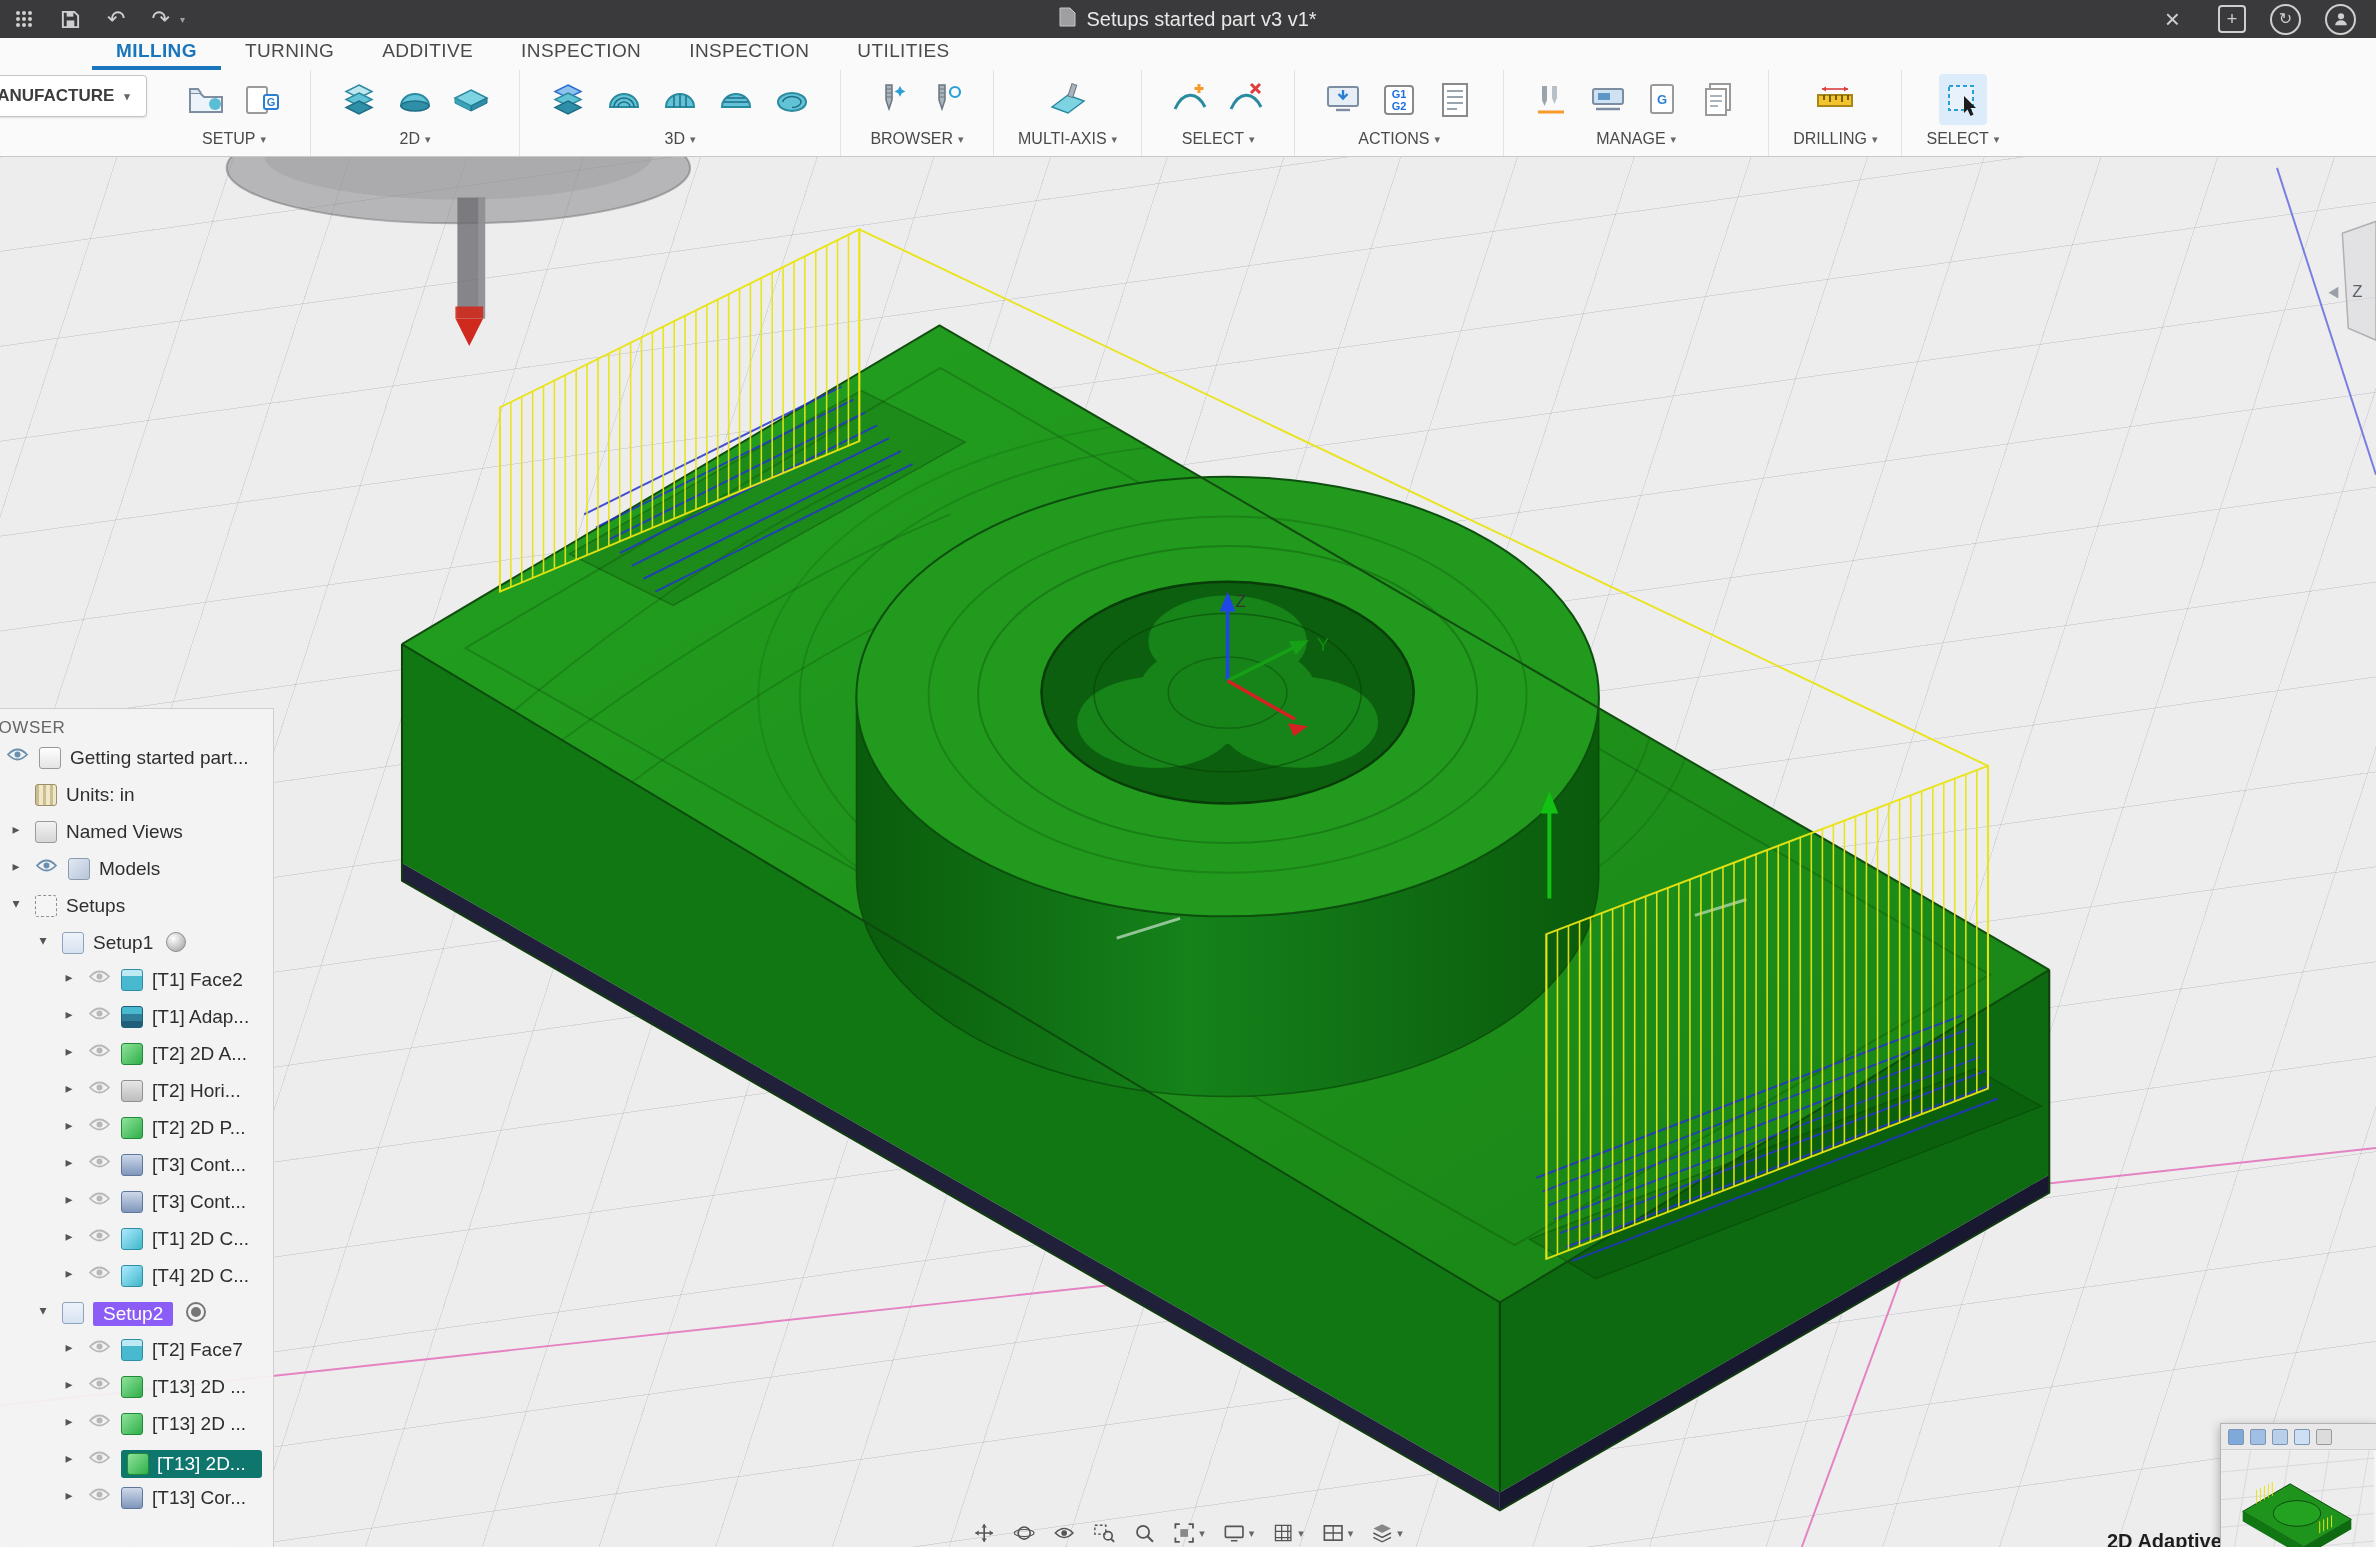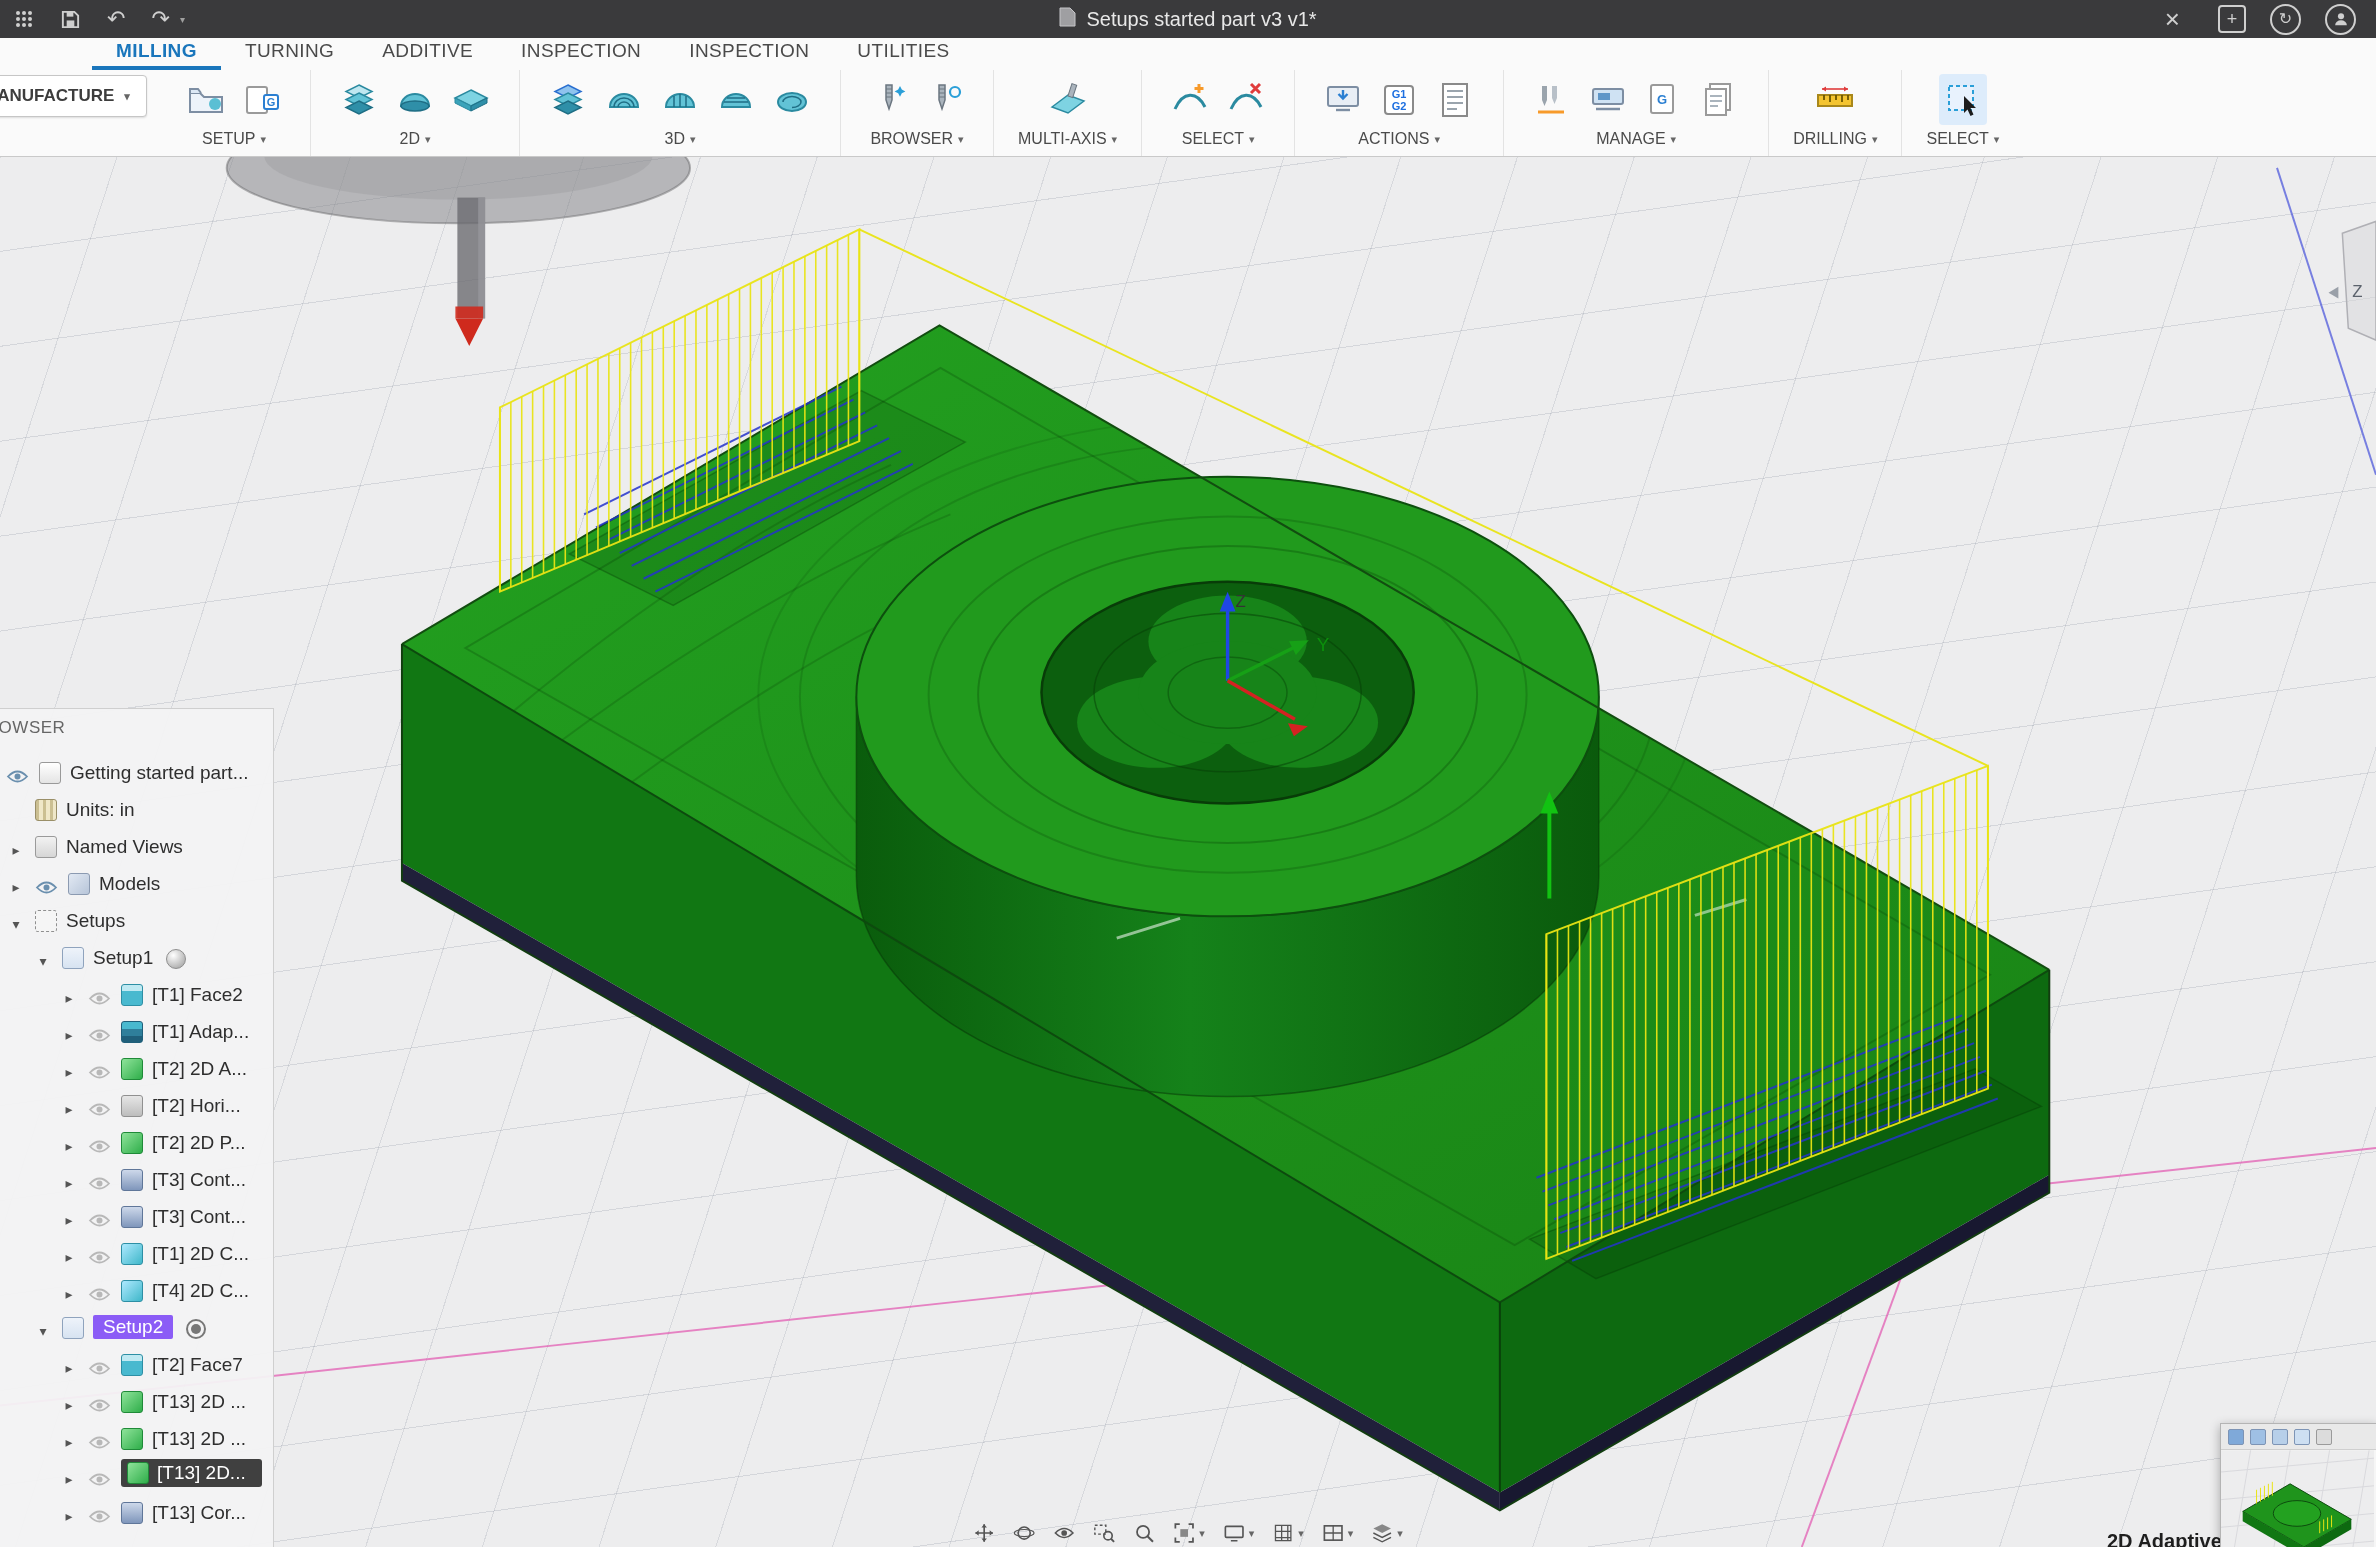--- a/index.html
+++ b/index.html
@@ -42,39 +42,39 @@
     background-color:#ededee;
     background-image:
       repeating-linear-gradient(172deg, rgba(100,110,130,0.18) 0 1px, transparent 1px 94px),
       repeating-linear-gradient(108deg, rgba(100,110,130,0.16) 0 1px, transparent 1px 111px)}
   #scene{position:absolute;top:0;left:0}
   
   .browser{position:absolute;left:0;top:708px;width:273px;bottom:0;z-index:10;
     background:rgba(243,243,244,0.94);border-top:1px solid #cfcfcf;border-right:1px solid #cfcfcf;overflow:hidden}
   .bheader{height:38px;display:flex;align-items:center;font-size:17px;color:#666;overflow:hidden}
   .bheader span{margin-left:-26px;letter-spacing:0.5px}
-  .trow{height:37px;display:flex;align-items:flex-end;gap:9px;font-size:19px;color:#2e2e2e;white-space:nowrap}
+  .trow{height:37px;display:flex;align-items:flex-start;gap:9px;font-size:19px;color:#2e2e2e;white-space:nowrap}
   .exp{width:20px;flex:none;text-align:center;font-size:14px;color:#555}
   .veye{width:24px;flex:none;display:flex;align-items:center}
   .mi{width:22px;height:22px;border-radius:3px;flex:none;box-sizing:border-box}
   .mi-doc{background:linear-gradient(#ffffff,#e4e4e4);border:1px solid #999}
   .mi-units{background:repeating-linear-gradient(90deg,#cbbf92 0 3px,#efe7c8 3px 7px);border:1px solid #9a8f68}
   .mi-views{background:linear-gradient(#f2f2f2,#d6d6d6);border:1px solid #9a9a9a}
   .mi-models{background:linear-gradient(135deg,#e2e9f3,#b7c5d9);border:1px solid #8b9ab1}
   .mi-setups{background:#f5f5f5;border:1px dashed #8f8f8f}
   .mi-setupfolder{background:linear-gradient(#eef3fa,#d7e3f1);border:1px solid #8fa3bd}
   .mi-face{background:linear-gradient(180deg,#bfe9f2 0 30%,#49b9cf 30%);border:1px solid #2d8fa5}
   .mi-adaptive{background:linear-gradient(180deg,#49b9cf 0 35%,#2f7f9b 35% 70%,#1f5f7a 70%);border:1px solid #1f5f7a}
   .mi-gem{background:linear-gradient(135deg,#8fe39a,#2fae4a);border:1px solid #1f8a38}
   .mi-gem2{background:linear-gradient(135deg,#aee9ff,#3fb7c9);border:1px solid #2d8fa5}
   .mi-horizontal{background:linear-gradient(#e6e6e6,#bdbdbd);border:1px solid #909090}
   .mi-contour{background:linear-gradient(#cdd8ea,#7f96bb);border:1px solid #5f7699}
   .tlabel{}
   .darklab{background:#8b5cf6;color:#fff;padding:1px 10px;border-radius:2px}
-  .selwrap{display:flex;align-items:center;gap:8px;background:#404040;border-radius:3px;
+  .selwrap{display:flex;align-items:center;gap:8px;background:#0f766e;border-radius:3px;
     padding:3px 6px;flex:1;margin-right:11px}
   .selwrap .tlabel{color:#fff}
   .sphere{width:18px;height:18px;border-radius:50%;flex:none;margin-left:4px;
     background:radial-gradient(circle at 35% 30%,#ffffff,#c2c2c2 60%,#9a9a9a);border:1px solid #8e8e8e}
   .dotic{width:16px;height:16px;border-radius:50%;border:2px solid #777;position:relative;flex:none;margin-left:4px}
   .dotic::after{content:"";position:absolute;inset:3px;border-radius:50%;background:#777}
   
   .navbar{position:absolute;left:50%;top:1522px;transform:translateX(-50%);display:flex;
     gap:18px;align-items:center;z-index:12}
   .navbtn{display:flex;align-items:center;gap:4px}

